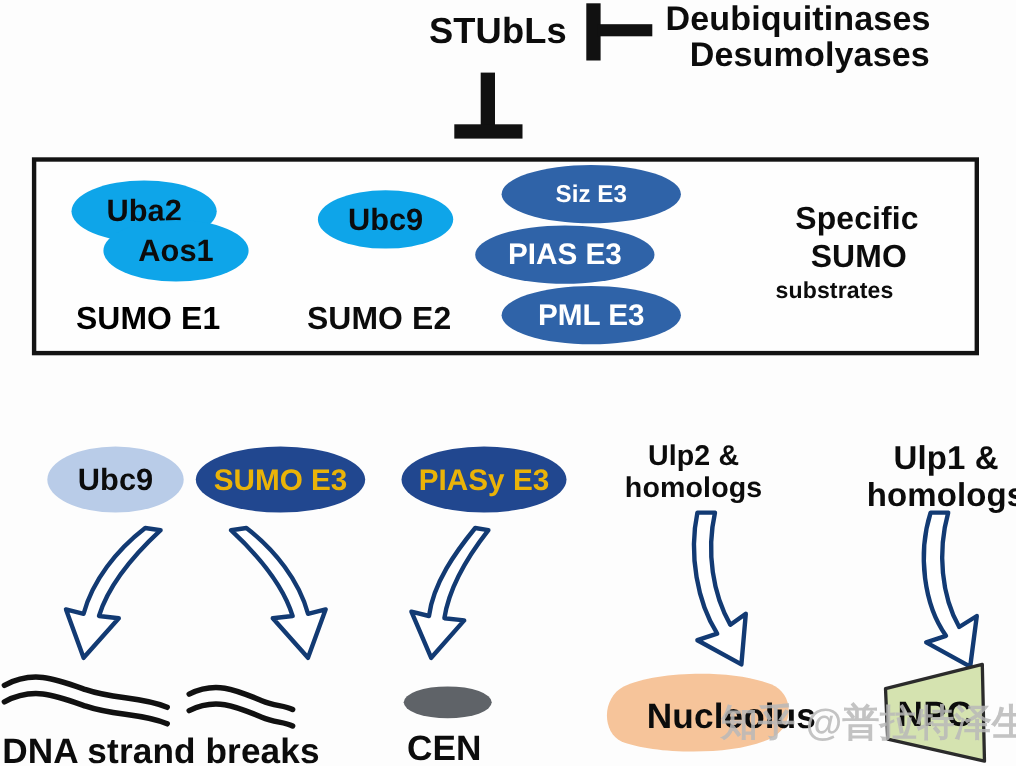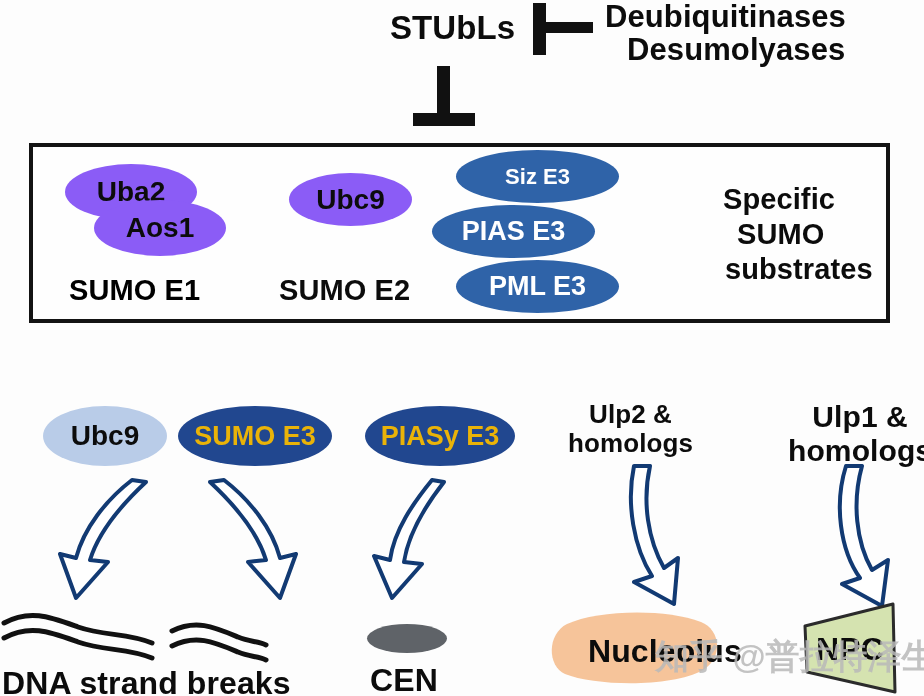--- a/index.html
+++ b/index.html
@@ -25,21 +25,21 @@
     position:absolute;left:29px;top:143px;width:861px;height:180px;
     border:4px solid #131313;background:#fefefe;box-sizing:border-box;
   }
 
   
   .ell{
     position:absolute;border-radius:50%;
     display:flex;align-items:center;justify-content:center;
     font-weight:bold;text-align:center;
   }
-  .ell-light{background:#8b5cf6;color:#0c0c0c;}
+  .ell-light{background:#0ea5e9;color:#0c0c0c;}
   .ell-light2{background:#b9cce8;color:#0c0c0c;}
   .ell-dark{background:#2f63a8;color:#ffffff;}
   .ell-navy{background:#21478f;color:#eab308;}
   .ell-gray{background:#5f6368;}
 
   
   .arrow{position:absolute;}
   .arrow svg{display:block;overflow:visible;}
   #npc-shape{position:absolute;}
 
@@ -83,21 +83,21 @@
   </div>
   <div class="ell ell-dark" style="left:399px;top:58px;width:163px;height:53px;font-size:27px;">
     <span>PIAS E3</span>
   </div>
   <div class="ell ell-dark" style="left:423px;top:113px;width:163px;height:53px;font-size:27px;">
     <span>PML E3</span>
   </div>
 
   <div class="txt" style="left:690px;top:36px;font-size:29px;">Specific</div>
   <div class="txt" style="left:704px;top:71px;font-size:29px;">SUMO</div>
-  <div class="txt" style="left:672px;top:106px;font-size:29px;margin-left:20px;">substrates</div>
+  <div class="txt" style="left:672px;top:106px;font-size:21px;">substrates</div>
 </div>
 
 <div class="ell ell-light2" style="left:43px;top:406px;width:124px;height:60px;font-size:28px;">
   <span>Ubc9</span>
 </div>
 
 <div class="ell ell-navy" style="left:178px;top:406px;width:154px;height:60px;font-size:27px;">
   <span>SUMO E3</span>
 </div>
 

